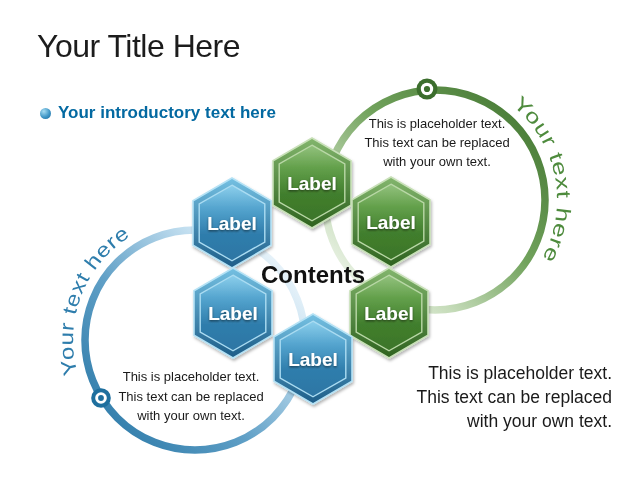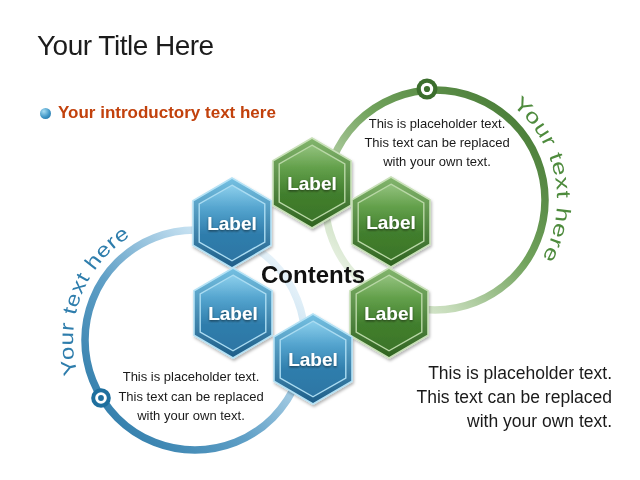--- a/index.html
+++ b/index.html
@@ -4,30 +4,30 @@
 <style>
   html,body{margin:0;padding:0;}
   body{
     width:640px;height:480px;position:relative;overflow:hidden;
     background:#ffffff;
     font-family:"Liberation Sans", sans-serif;
     color:#1a1a1a;
   }
   .abs{position:absolute;}
   #slide-title{
-    left:37px;top:28px;font-size:28px;line-height:36px;font-weight:400;color:#1c1c1c;
+    left:37px;top:28px;font-size:32px;line-height:36px;font-weight:400;color:#1c1c1c;
     letter-spacing:-0.5px;
   }
   #intro-row{left:40px;top:103px;display:flex;align-items:center;gap:7px;}
   #intro-bullet{
     width:11px;height:11px;border-radius:50%;
     background:radial-gradient(circle at 35% 30%, #a6dcf2, #3f96c6 55%, #1d6da0 95%);
     flex:0 0 auto;
   }
-  #intro-text{font-size:17px;font-weight:700;color:#c2410c;white-space:nowrap;}
+  #intro-text{font-size:17px;font-weight:700;color:#0369a1;white-space:nowrap;}
   .ph-small{
     font-size:13px;line-height:19px;text-align:center;color:#1a1a1a;
   }
   #ph-top{left:347px;top:114px;width:180px;}
   #ph-bottom-left{left:99px;top:367px;width:184px;line-height:19.5px;}
   #ph-bottom-right{
     left:378px;top:361px;width:234px;
     font-size:17.5px;line-height:24px;text-align:right;color:#1a1a1a;
   }
   #center-label{

